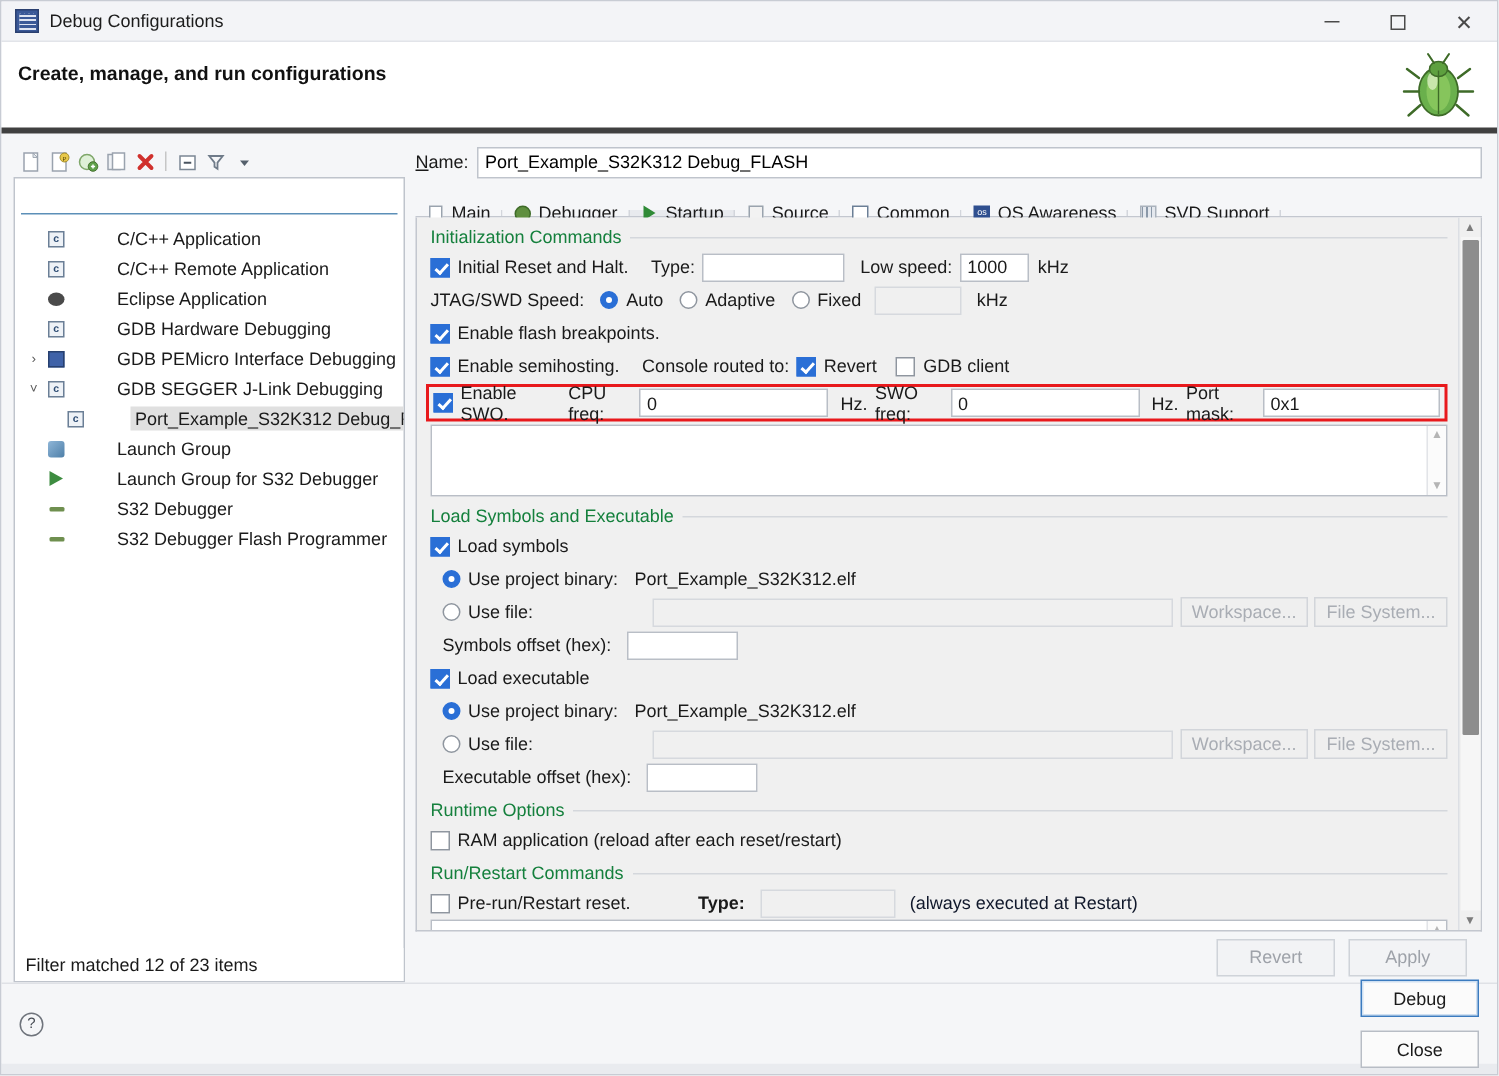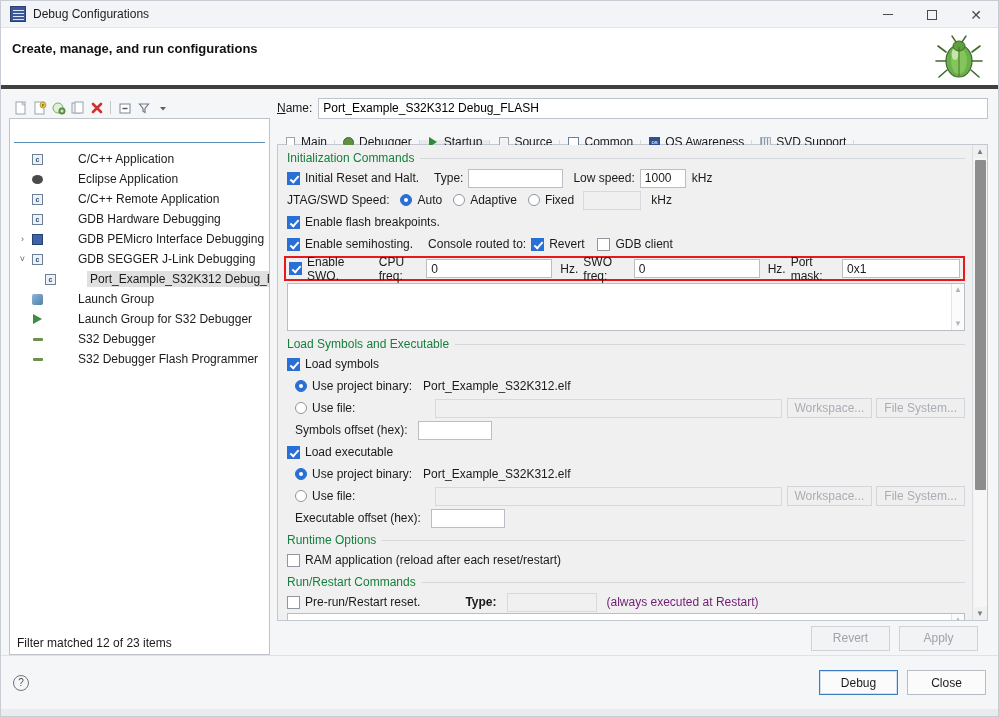--- a/index.html
+++ b/index.html
@@ -332,21 +332,21 @@
   .ta-scroll {
     width: 13px; flex: none;
     background: #fbfbfb;
     border-left: 1px solid #e2e4e8;
     display: flex; flex-direction: column; justify-content: space-between;
     align-items: center;
     padding: 2px 0;
   }
   .ta-arrow { color: #b4b4b4; font-size: 8px; line-height: 8px; }
   .static-val { color: #1a1a1a; }
-  .muted { color: #701a75; }
+  .muted { color: #0f172a; }
 
   
   .apply-row {
     height: 34px;
     display: flex; align-items: center; justify-content: flex-end;
     gap: 9px;
     padding-right: 10px;
     flex: none;
   }
   .btn {
@@ -369,21 +369,21 @@
     padding: 0 12px;
     flex: none;
     position: relative;
   }
   .help-icon {
     width: 16px; height: 16px; border-radius: 50%;
     border: 1px solid #6f747c;
     color: #4a4f57;
     font-size: 10px; line-height: 14px; text-align: center;
   }
-  .footer-buttons { margin-left: auto; display: flex; gap: 9px; }
+  .footer-buttons { margin-left: auto; display: flex; gap: 9px; flex-direction: column; }
   .footer-strip { height: 7px; background: #e9ebef; flex: none; }
 </style>
 </head>
 <body>
 
 <div class="window">
 
   <div class="titlebar">
     <div class="title-icon"></div>
     <div class="title-text">Debug Configurations</div>
@@ -480,31 +480,31 @@
             <span class="twisty"></span>
             <span class="tree-icon">
                 <span class="ic-c">c</span>
               </span>
             <span class="tree-label">C/C++ Application</span>
           </div>
 
           <div class="tree-item">
             <span class="twisty"></span>
             <span class="tree-icon">
+                <span class="ic-c">c</span>
+              </span>
+            <span class="tree-label">C/C++ Remote Application</span>
+          </div>
+
+          <div class="tree-item">
+            <span class="twisty"></span>
+            <span class="tree-icon">
                 <span class="ic-ellipse"></span>
               </span>
             <span class="tree-label">Eclipse Application</span>
-          </div>
-
-          <div class="tree-item">
-            <span class="twisty"></span>
-            <span class="tree-icon">
-                <span class="ic-c">c</span>
-              </span>
-            <span class="tree-label">C/C++ Remote Application</span>
           </div>
 
           <div class="tree-item">
             <span class="twisty"></span>
             <span class="tree-icon">
                 <span class="ic-c">c</span>
               </span>
             <span class="tree-label">GDB Hardware Debugging</span>
           </div>
 

